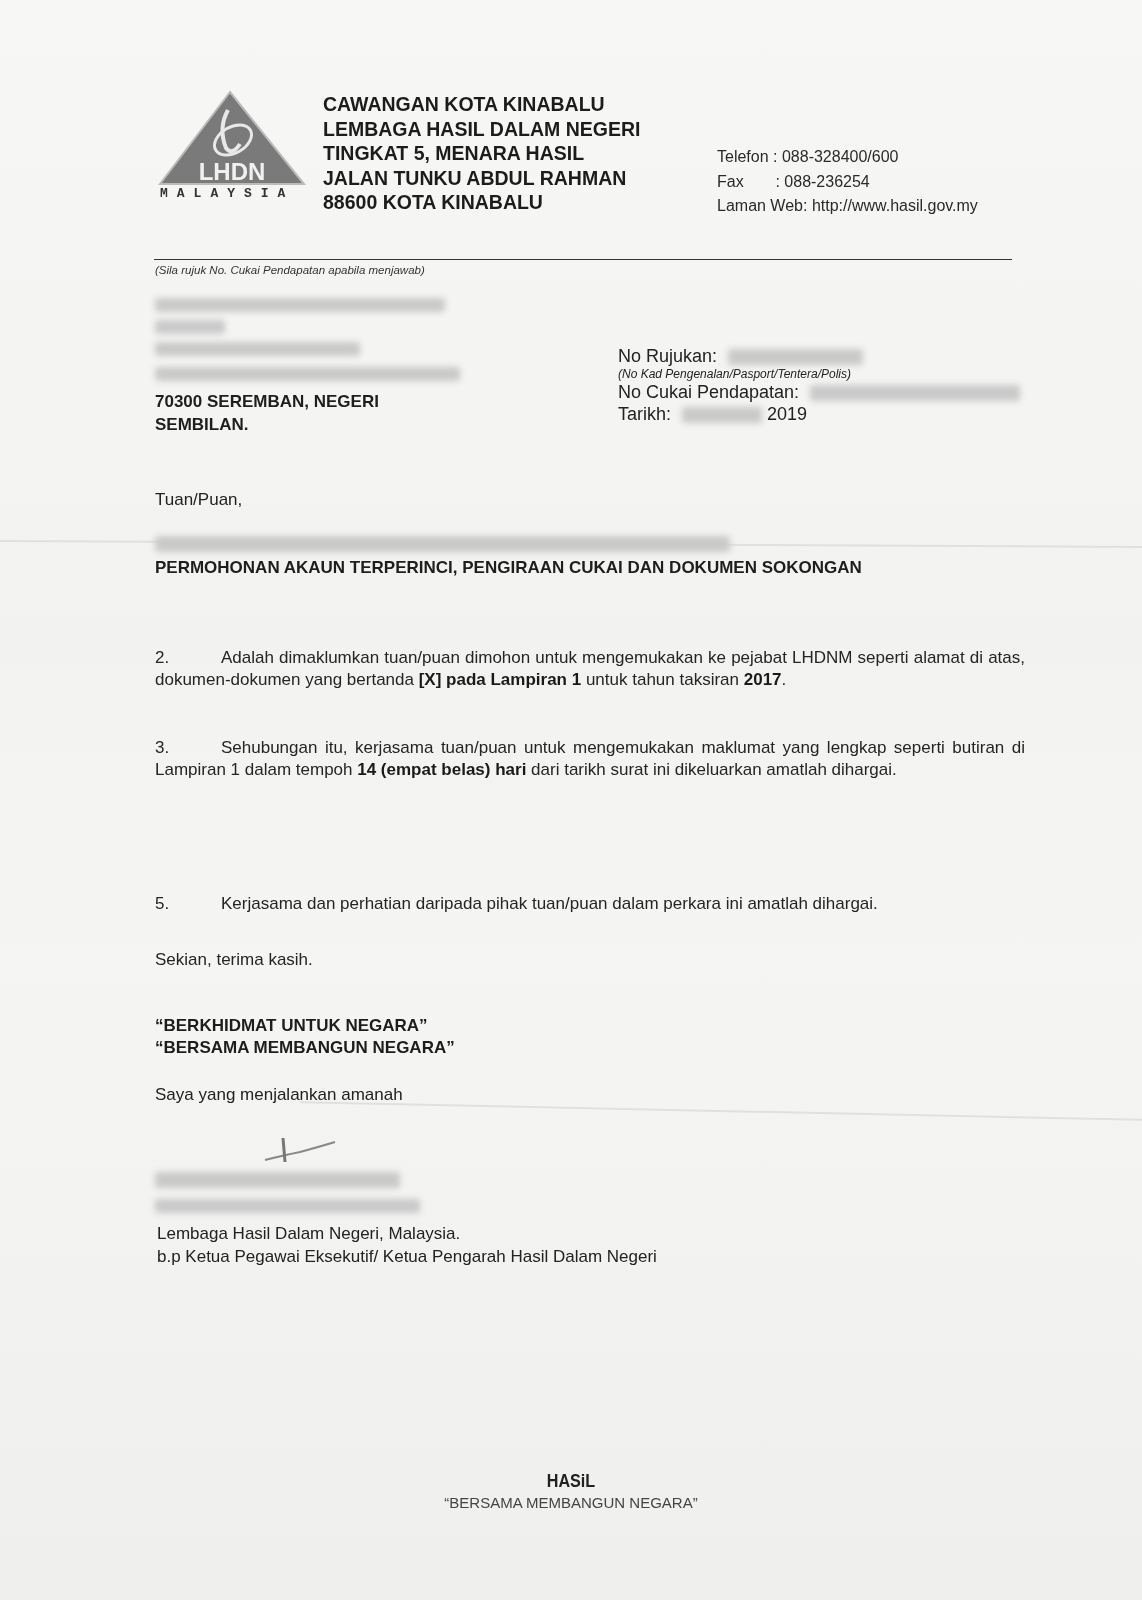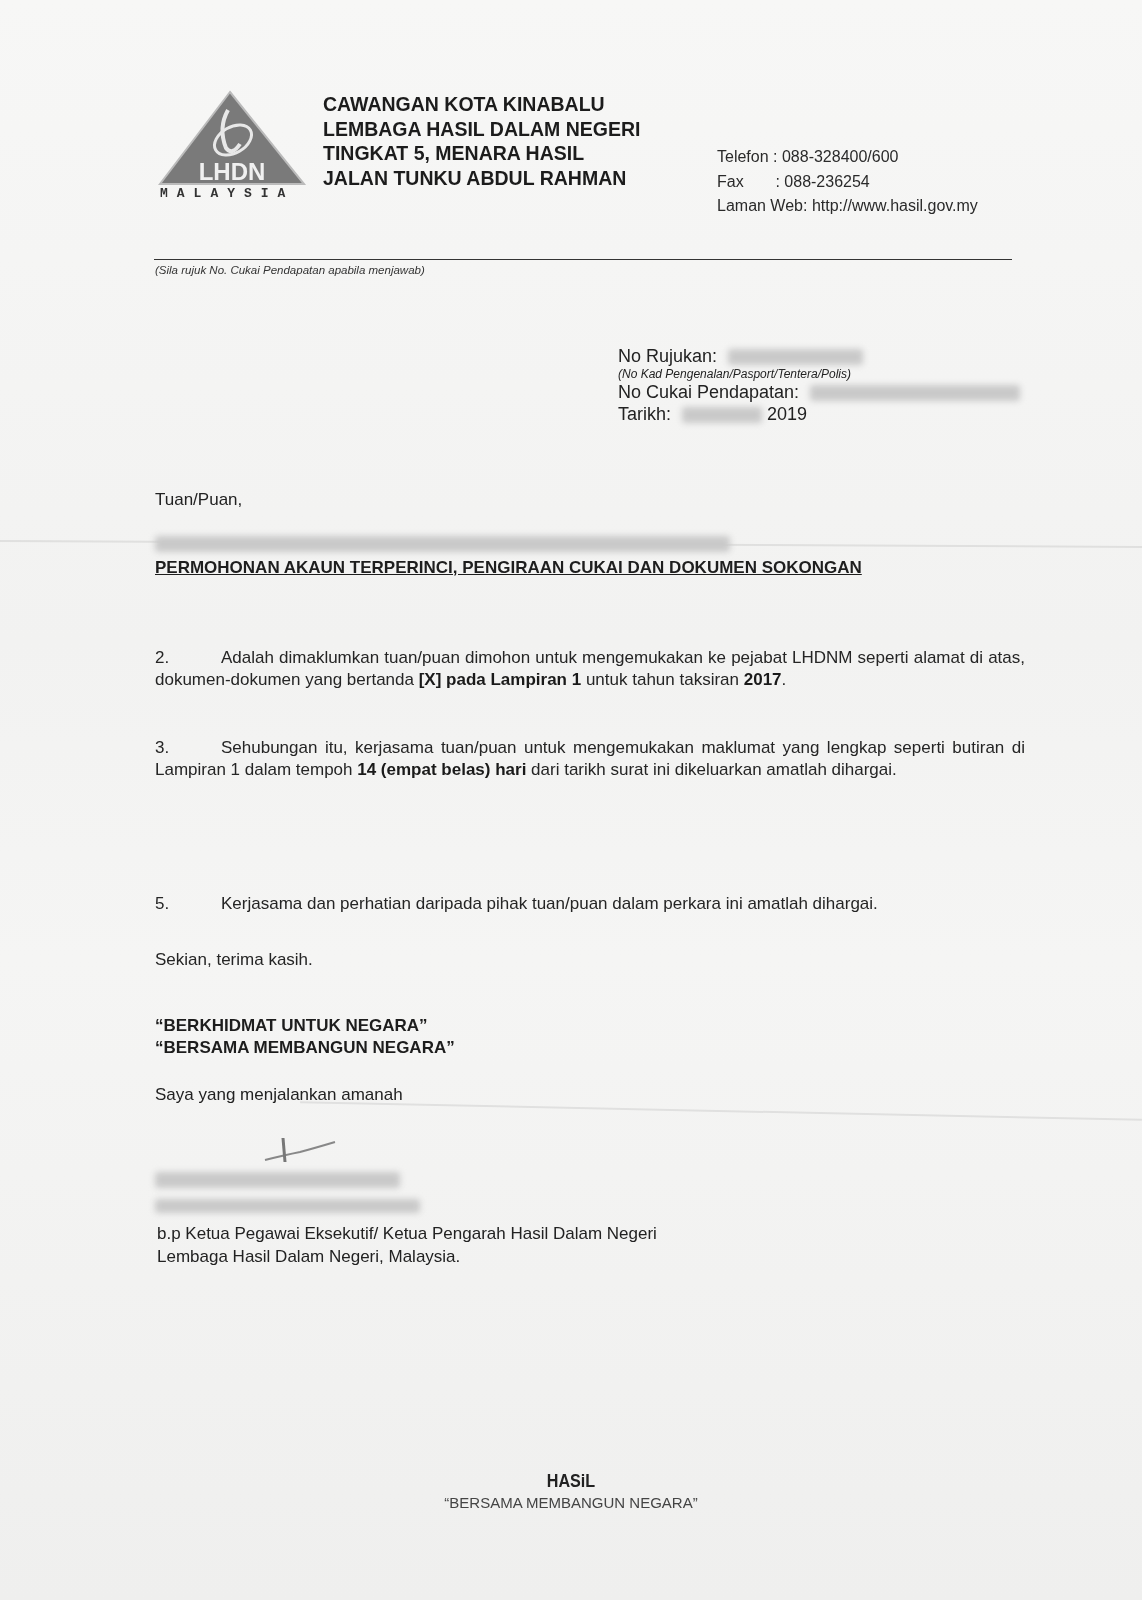--- a/index.html
+++ b/index.html
@@ -38,21 +38,21 @@
   }
   .blur {
     display: inline-block; background: #c9c9c9; filter: blur(3px); border-radius: 3px; vertical-align: middle;
   }
   .addr-block { position: absolute; left: 155px; top: 298px; }
   .addr-line { font-size: 17px; font-weight: bold; line-height: 23px; color: #1e1e1e; }
   .refs { position: absolute; left: 618px; top: 298px; font-size: 18px; color: #222; line-height: 22px; margin-top: 47px; }
   .refs .note { font-size: 12px; font-style: italic; line-height: 14px; }
   .salutation { position: absolute; left: 155px; top: 490px; font-size: 17px; }
   .subject-blur { position: absolute; left: 155px; top: 534px; }
-  .subject { position: absolute; left: 155px; top: 558px; font-size: 17px; font-weight: bold; color: #1e1e1e; text-decoration: underline; }
+  .subject { position: absolute; left: 155px; top: 558px; font-size: 17px; font-weight: bold; color: #1e1e1e; }
   .para { position: absolute; left: 155px; width: 870px; font-size: 17px; line-height: 22px; text-align: justify; color: #252525; }
   .para .num { display: inline-block; width: 66px; }
   .para b { color: #1a1a1a; }
   .email-link { text-decoration: underline; }
   .slogans { position: absolute; left: 155px; top: 1015px; font-size: 17px; font-weight: bold; line-height: 22px; color: #1d1d1d; }
   .closing { position: absolute; left: 155px; top: 1085px; font-size: 17px; text-align: right; }
   .signature { position: absolute; left: 255px; top: 1130px; width: 90px; height: 40px; }
   .signer-blur { position: absolute; left: 155px; top: 1172px; }
   .signer-title { position: absolute; left: 157px; top: 1222px; font-size: 17px; line-height: 23px; color: #222; }
   .footer-brand {
@@ -76,40 +76,53 @@
     <path d="M70 22 Q60 40 68 60 Q74 68 82 56" fill="none" stroke="#e8e8e8" stroke-width="4"></path>
     <text x="74" y="92" text-anchor="middle" font-family="Liberation Sans, sans-serif" font-weight="bold" font-size="24" fill="#f0f0f0">LHDN</text>
   </svg>
   <div class="logo-caption">MALAYSIA</div>
 
   <div class="org">
     <div>CAWANGAN KOTA KINABALU</div>
     <div>LEMBAGA HASIL DALAM NEGERI</div>
     <div>TINGKAT 5, MENARA HASIL</div>
     <div>JALAN TUNKU ABDUL RAHMAN</div>
+    <div>88600 KOTA KINABALU</div>
   </div>
 
   <div class="contact">
     <div>
       <span class="lbl">Telefon</span>
       <span>: 088-328400/600</span>
     </div>
     <div>
       <span class="lbl fax-lbl">Fax</span>
       <span>: 088-236254</span>
     </div>
     <div>
       <span>Laman Web:</span>
       <span>http://www.hasil.gov.my</span>
     </div>
   </div>
 
   <div class="rule"></div>
   <div class="rule-note">(Sila rujuk No. Cukai Pendapatan apabila menjawab)</div>
 
+  <div class="addr-block">
+    <div style="margin-bottom:4px;">
+      <span class="blur" style="width:290px;height:14px;margin-bottom:8px;"></span><br>
+      <span class="blur" style="width:70px;height:14px;margin-bottom:8px;"></span><br>
+      <span class="blur" style="width:205px;height:14px;margin-bottom:8px;"></span><br>
+      <span class="blur" style="width:305px;height:14px;"></span>
+    </div>
+    <div style="margin-top:8px;">
+      <div class="addr-line">70300 SEREMBAN, NEGERI</div>
+      <div class="addr-line">SEMBILAN.</div>
+    </div>
+  </div>
 
   <div class="refs">
     <div>
       <span>No Rujukan:</span>
       <span class="blur" style="width:135px;height:16px;margin-left:6px;"></span>
     </div>
     <div class="note">(No Kad Pengenalan/Pasport/Tentera/Polis)</div>
     <div>
       <span>No Cukai Pendapatan:</span>
       <span class="blur" style="width:210px;height:16px;margin-left:6px;"></span>
@@ -154,19 +167,19 @@
     <path d="M10 30 Q30 25 45 22 Q60 18 80 12" stroke="#888" stroke-width="2" fill="none"></path>
     <path d="M28 8 L30 32" stroke="#777" stroke-width="3" fill="none"></path>
   </svg>
 
   <div class="signer-blur">
     <span class="blur" style="width:245px;height:16px;margin-bottom:8px;"></span><br>
     <span class="blur" style="width:265px;height:14px;"></span>
   </div>
 
   <div class="signer-title">
+    <div>Lembaga Hasil Dalam Negeri, Malaysia.</div>
     <div>b.p Ketua Pegawai Eksekutif/ Ketua Pengarah Hasil Dalam Negeri</div>
-    <div>Lembaga Hasil Dalam Negeri, Malaysia.</div>
   </div>
 
   <div class="footer-brand">HASiL</div>
   <div class="footer-slogan">“BERSAMA MEMBANGUN NEGARA”</div>
 </div>
 
 </body></html>

